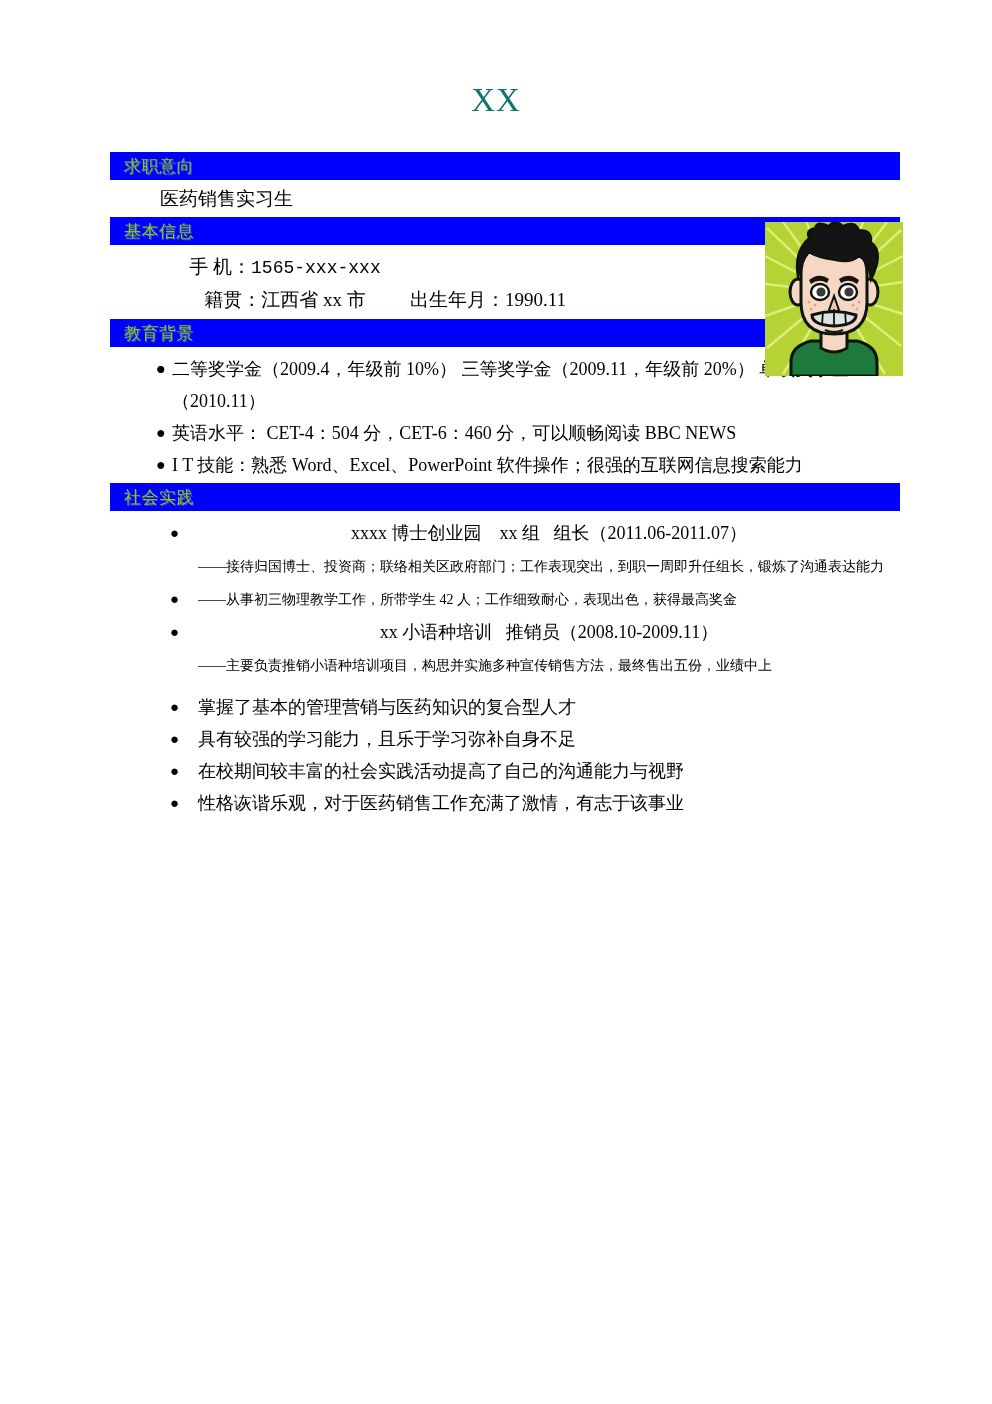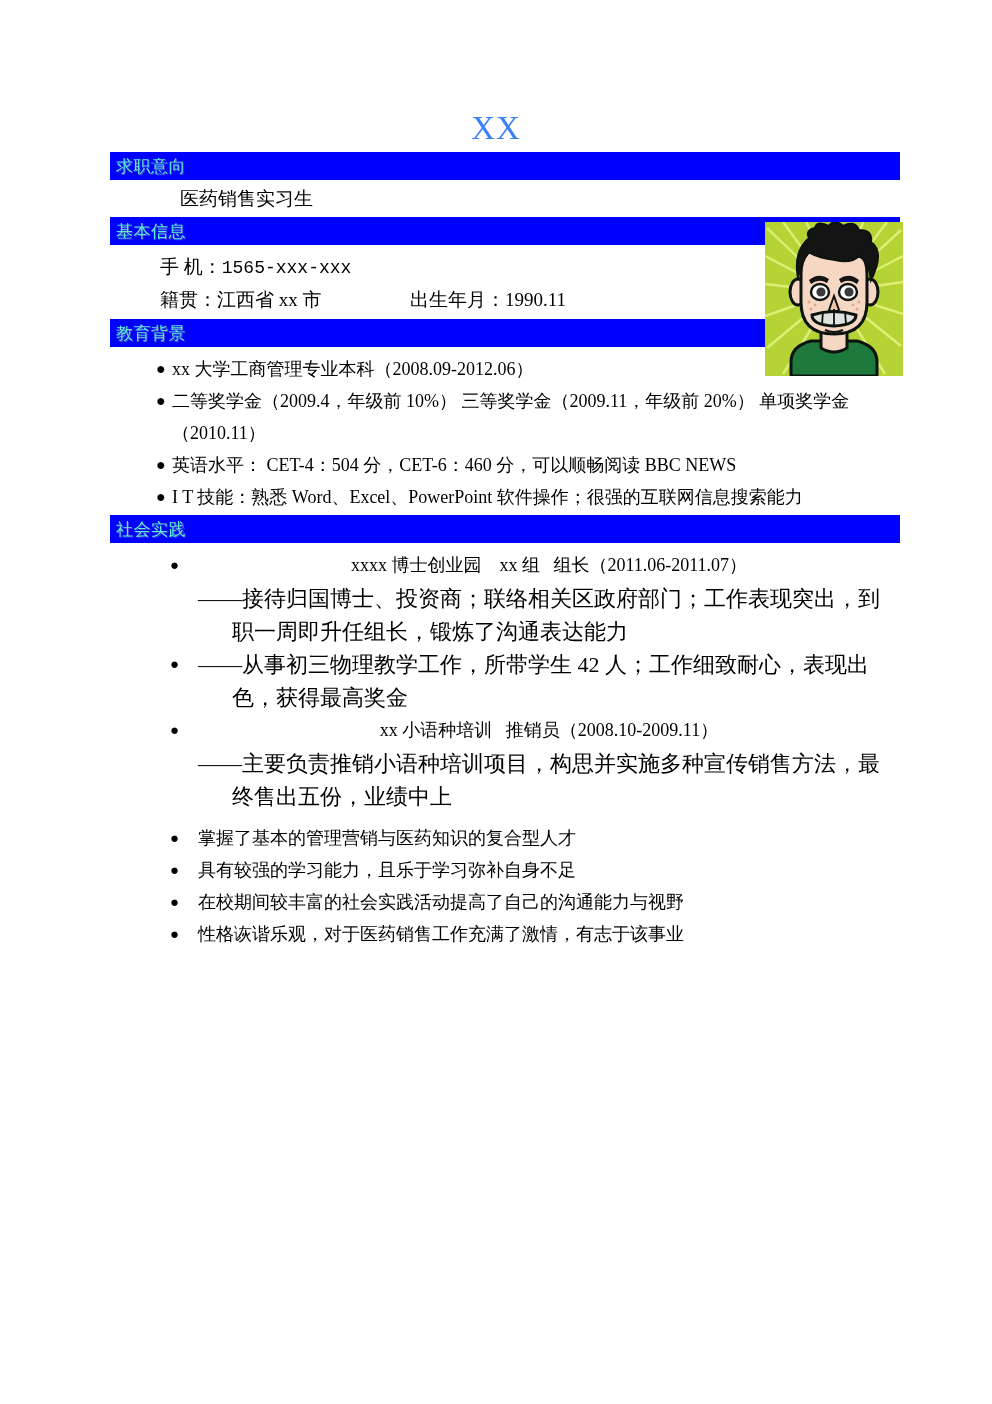--- a/index.html
+++ b/index.html
@@ -20,28 +20,28 @@
     position: relative;
     width: 992px;
     height: 1404px;
     background: #ffffff;
   }
 
   
   .doc-title {
     position: absolute;
     left: 0;
-    top: 108px;
+    top: 80px;
     width: 992px;
     text-align: center;
     font-family: "Liberation Serif", "DejaVu Serif", serif;
     font-size: 33px;
     line-height: 40px;
     letter-spacing: 1px;
-    color: #3b82f6;
+    color: #0f766e;
   }
 
   
   .content {
     position: absolute;
     left: 110px;
     top: 152px;
     width: 790px;
   }
 
@@ -49,55 +49,55 @@
   .bar {
     position: relative;
     width: 790px;
     height: 28px;
     background: #0000ff;
     box-sizing: border-box;
     overflow: hidden;
   }
   .bar-label {
     position: absolute;
-    left: 6px;
+    left: 14px;
     top: 2px;
     font-family: "Liberation Sans", "DejaVu Sans", sans-serif;
     font-size: 17px;
     line-height: 25px;
-    color: #5eead4;
+    color: #84cc16;
     text-shadow: 1px 1px 0 rgba(120,120,180,0.55);
     white-space: nowrap;
     letter-spacing: 0.5px;
   }
 
   
   .objective-block {
     padding: 4px 0 3px 50px;
   }
   .objective-text {
     font-size: 19px;
     line-height: 30px;
-    margin-left: 20px;
   }
 
   
   .info-block {
     padding: 6px 0 4px 0;
   }
   .info-row {
     display: flex;
     font-size: 19px;
     line-height: 31px;
     padding-left: 50px;
   }
   .info-cell-left {
     width: 250px;
     flex: 0 0 250px;
     white-space: pre;
+    text-align: center;
   }
   .info-cell-right {
     white-space: pre;
   }
   .mono {
     font-family: "Liberation Mono", "DejaVu Sans Mono", monospace;
     font-size: 18px;
   }
 
   
@@ -135,21 +135,21 @@
     font-size: 15px;
     line-height: 33px;
   }
   .practice-head {
     font-size: 18px;
     line-height: 33px;
     white-space: pre;
     text-align: center;
   }
   .practice-desc {
-    font-size: 22px;
+    font-size: 14px;
     line-height: 33px;
     padding-left: 34px;
     text-indent: -34px;
   }
 
   
   .eval-block {
     padding: 6px 0 3px 0;
   }
   .eval-item {
@@ -206,21 +206,20 @@
         <span class="info-cell-right">出生年月：1990.11</span>
       </div>
     </div>
 
     <div class="bar">
       <span class="bar-label">教育背景</span>
     </div>
     <div class="edu-block">
       <div class="edu-item">
         <span class="dot">●</span>
-        <span>xx 大学工商管理专业本科（2008.09-2012.06）</span>
       </div>
       <div class="edu-item">
         <span class="dot">●</span>
         <span>二等奖学金（2009.4，年级前 10%） 三等奖学金（2009.11，年级前 20%） 单项奖学金（2010.11）</span>
       </div>
       <div class="edu-item">
         <span class="dot">●</span>
         <span>英语水平： CET-4：504 分，CET-6：460 分，可以顺畅阅读 BBC NEWS</span>
       </div>
       <div class="edu-item">

